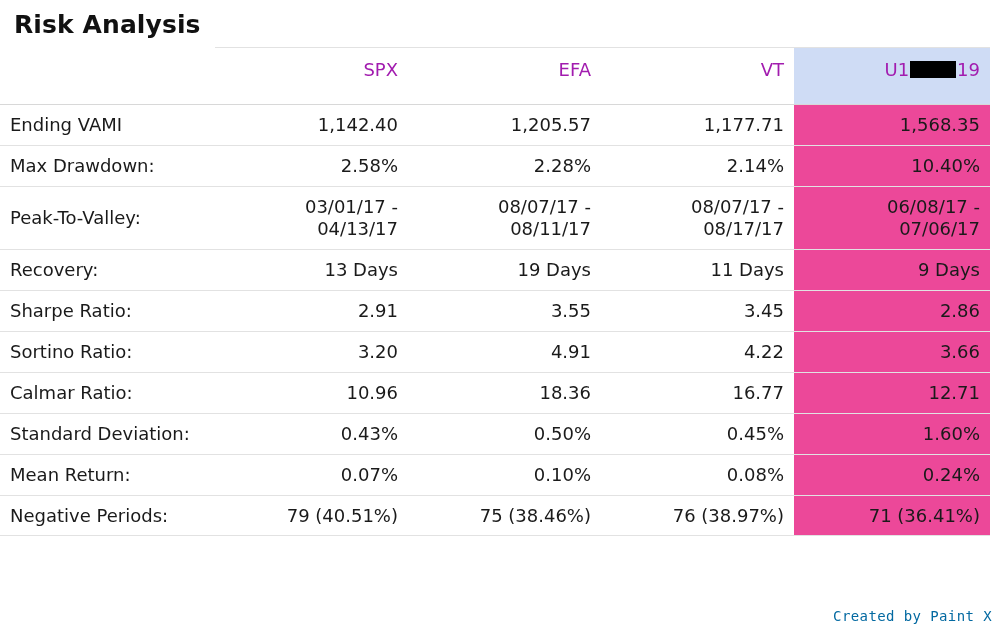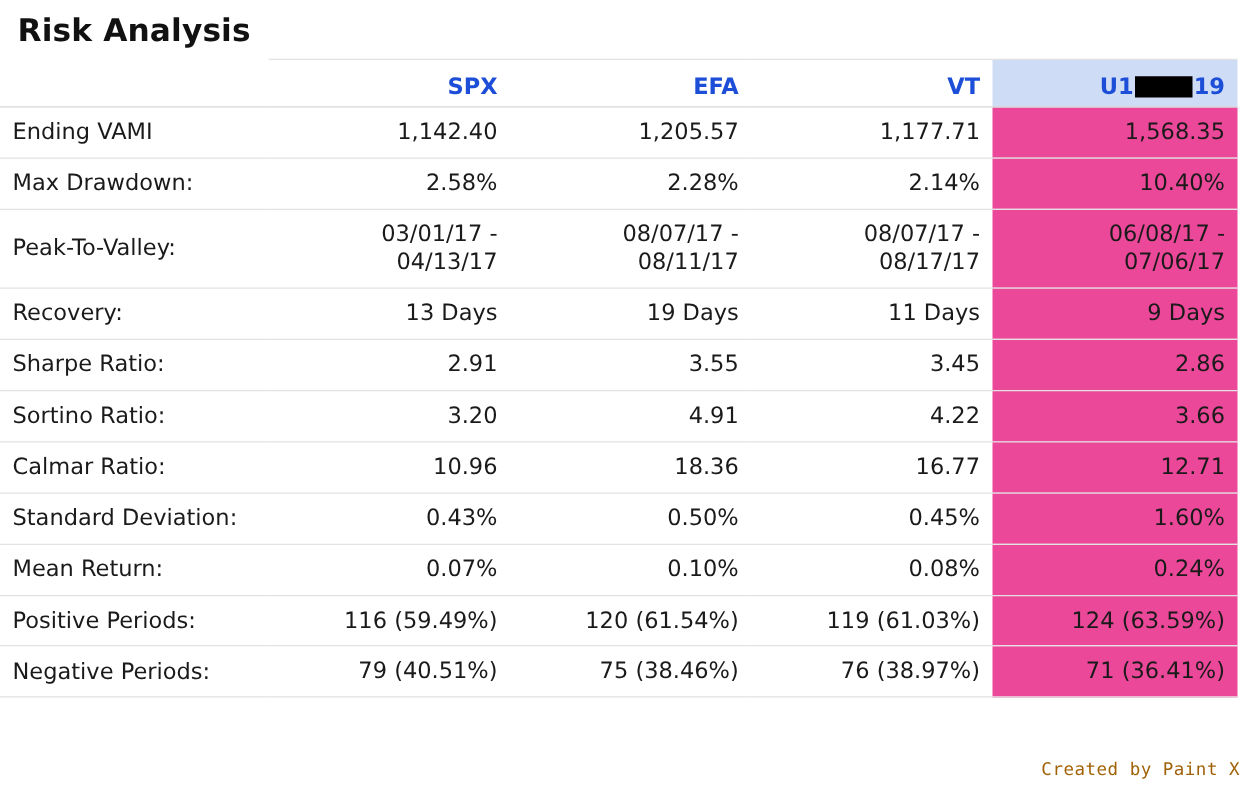--- a/index.html
+++ b/index.html
@@ -40,26 +40,26 @@
   table.risk-table col.c-hl    { width: 196px; }
 
   .risk-table th, .risk-table td {
     border-bottom: 1px solid #e2e2e2;
     padding: 9px 10px 9px 10px;
     vertical-align: middle;
   }
   .risk-table thead th {
     border-bottom: 1px solid #d8d8d8;
     border-top: 1px solid #e2e2e2;
-    font-weight: 700;
-    color: #1d4ed8;
+    font-weight: 400;
+    color: #a21caf;
     text-align: right;
     font-size: 18px;
     padding-top: 11px;
-    padding-bottom: 5px;
+    padding-bottom: 24px;
   }
   .risk-table thead th.corner {
     border-top: 1px solid #ffffff;
     border-bottom: 1px solid #d8d8d8;
   }
   .row-label {
     text-align: left;
     font-weight: 400;
     color: #1a1a1a;
     padding-left: 14px;
@@ -91,21 +91,21 @@
     background: #000000;
     vertical-align: middle;
     margin: 0 1px;
   }
   .watermark {
     position: absolute;
     right: 10px;
     bottom: 4px;
     font-family: "DejaVu Sans Mono", "Liberation Mono", monospace;
     font-size: 14px;
-    color: #a16207;
+    color: #0369a1;
     letter-spacing: 0.4px;
     white-space: nowrap;
   }
 </style>
 </head>
 <body>
 
 <div class="page">
 
   <div class="title">Risk Analysis</div>
@@ -195,27 +195,20 @@
         <td class="num hl">1.60%</td>
       </tr>
       <tr>
         <td class="row-label">Mean Return:</td>
         <td class="num">0.07%</td>
         <td class="num">0.10%</td>
         <td class="num">0.08%</td>
         <td class="num hl">0.24%</td>
       </tr>
       <tr>
-        <td class="row-label">Positive Periods:</td>
-        <td class="num">116 (59.49%)</td>
-        <td class="num">120 (61.54%)</td>
-        <td class="num">119 (61.03%)</td>
-        <td class="num hl">124 (63.59%)</td>
-      </tr>
-      <tr>
         <td class="row-label">Negative Periods:</td>
         <td class="num">79 (40.51%)</td>
         <td class="num">75 (38.46%)</td>
         <td class="num">76 (38.97%)</td>
         <td class="num hl">71 (36.41%)</td>
       </tr>
     </tbody>
   </table>
 
   <div class="watermark">Created by Paint X</div>

